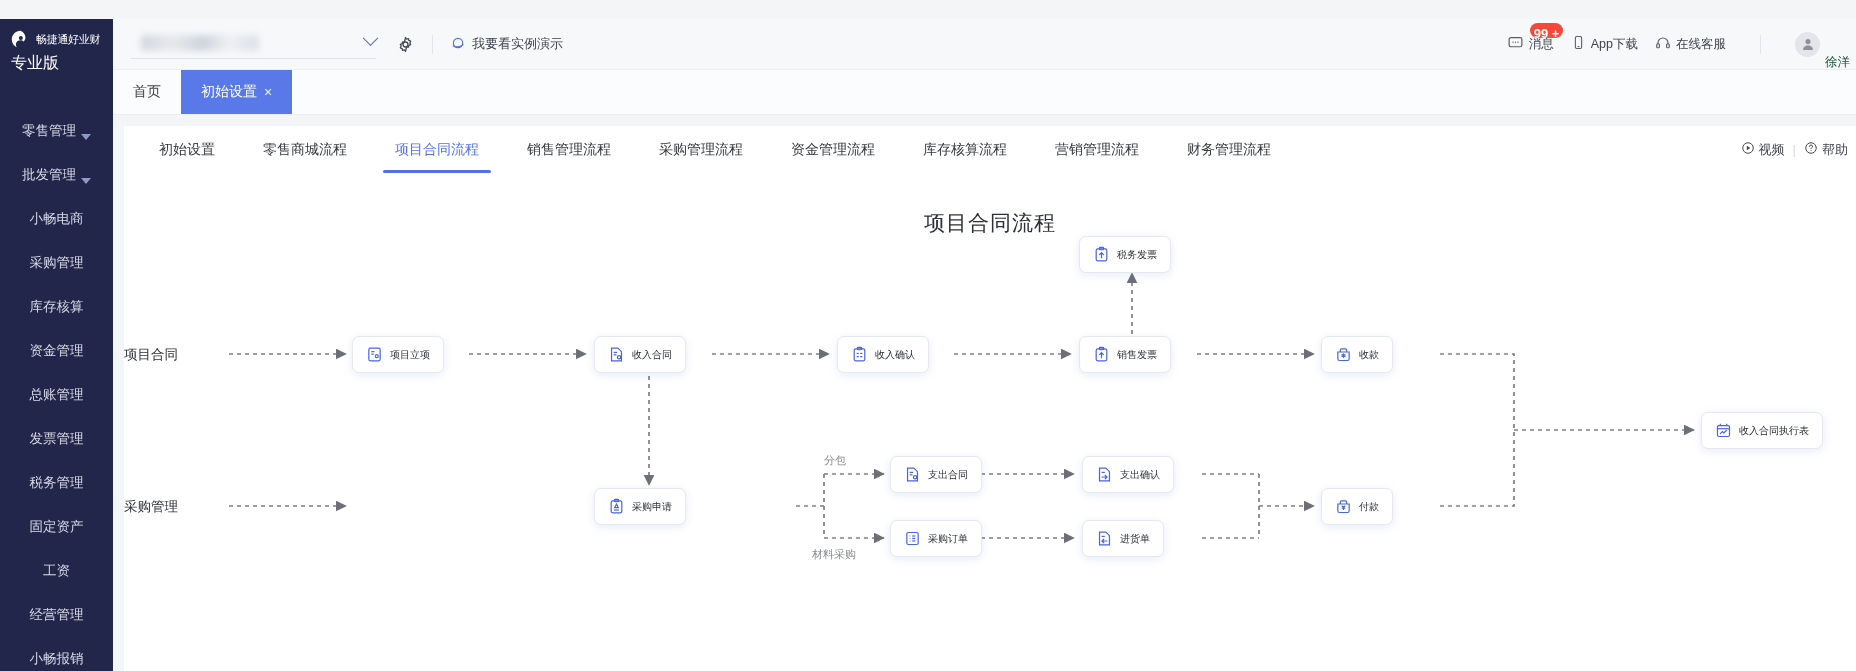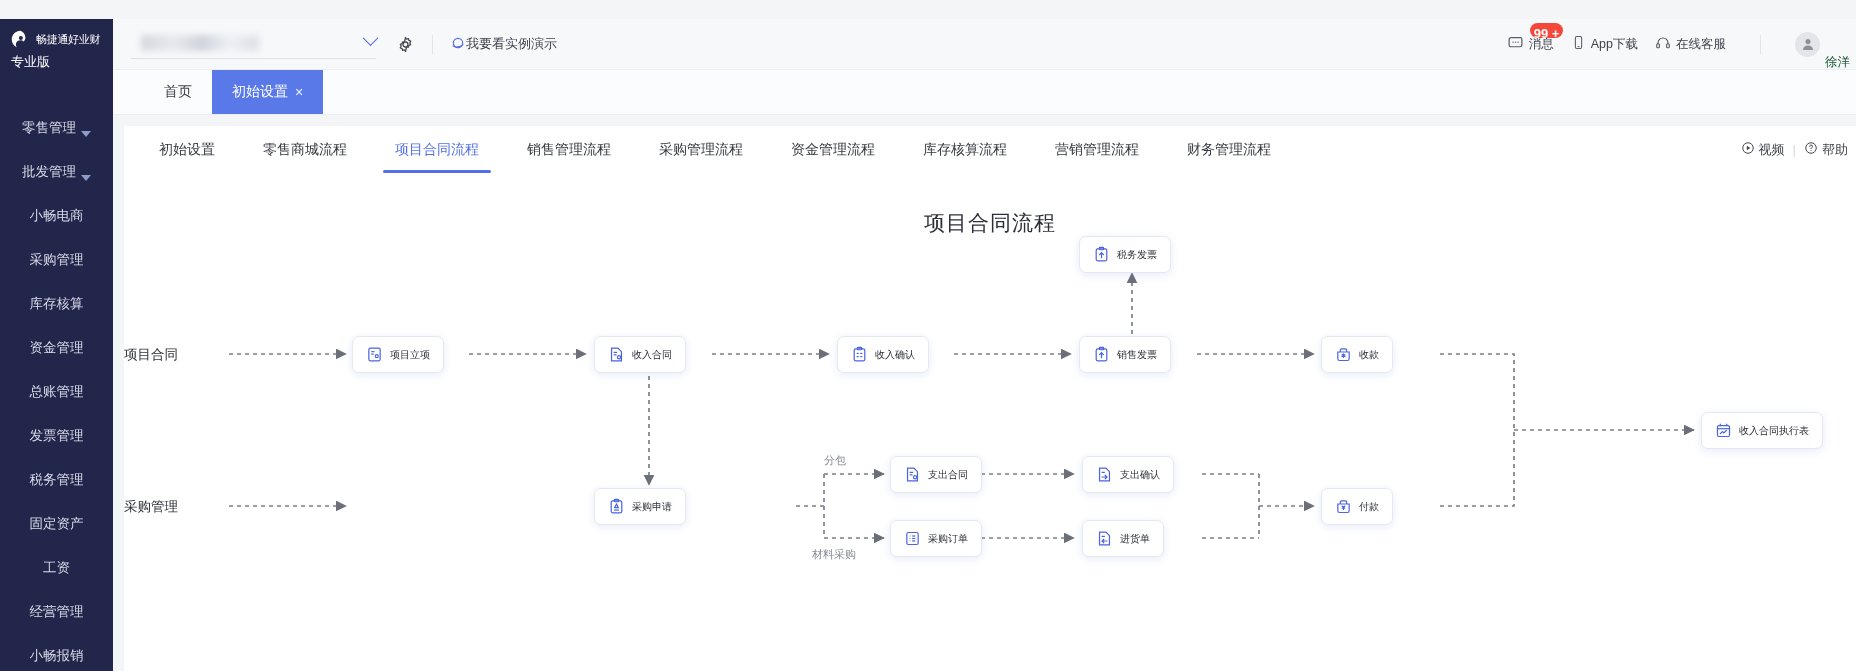--- a/index.html
+++ b/index.html
@@ -15,21 +15,21 @@
     position: absolute; left: 0; top: 19px; width: 113px; height: 652px;
     background: #21264a; z-index: 5;
   }
   .brand { padding: 10px 0 6px 10px; }
   .brand-row { display: flex; align-items: center; gap: 5px; }
   .brand-logo { width: 21px; height: 21px; flex: none; }
   .brand-name {
     color: #ffffff; font-size: 11px; letter-spacing: -0.3px;
     white-space: nowrap; overflow: hidden;
   }
-  .brand-sub { color: #ffffff; font-size: 13px; margin-top: 3px; padding-left: 1px; }
+  .brand-sub { color: #ffffff; font-size: 16px; margin-top: 3px; padding-left: 1px; }
   .nav { margin-top: 16px; }
   .nav-item {
     display: flex; align-items: flex-end; justify-content: center;
     height: 44px; color: #d8dbe8; font-size: 13.5px; cursor: pointer;
     position: relative; gap: 5px;
   }
   .caret {
     width: 0; height: 0; border-left: 5px solid transparent;
     border-right: 5px solid transparent; border-top: 6px solid #8d9bc9;
   }
@@ -50,21 +50,21 @@
     filter: blur(3px); border-radius: 2px;
   }
   .chev-down {
     margin-left: auto; width: 11px; height: 11px;
     border-right: 1.6px solid #4d6bd8; border-bottom: 1.6px solid #4d6bd8;
     transform: rotate(45deg) translate(-3px,-3px);
   }
   .gear-btn { margin-left: 20px; cursor: pointer; display: flex; }
   .hdr-divider { width: 1px; height: 19px; background: #e2e5ea; margin: 0 17px; }
   .demo-link {
-    display: flex; align-items: center; 
+    display: flex; align-items: center; gap: 6px;
     color: #3c3f4a; font-size: 13px; cursor: pointer;
   }
   .hdr-right {
     margin-left: auto; display: flex; align-items: center;
     padding-right: 6px; gap: 17px;
   }
   .hdr-btn {
     display: flex; align-items: center; gap: 5px;
     color: #40434d; font-size: 12.5px; cursor: pointer; position: relative;
   }
@@ -77,21 +77,20 @@
     width: 25px; height: 25px; border-radius: 50%; background: #e3e5ea;
     display: flex; align-items: center; justify-content: center;
   }
   .user-name { color: #14532d; font-size: 12.5px; margin-top: 36px; }
 
   
   .page-tabs {
     position: absolute; left: 113px; top: 70px; right: 0; height: 45px;
     background: #fbfcfd; display: flex; align-items: stretch;
     border-bottom: 1px solid #eceef2;
-    padding-left: 31px;
   }
   .ptab {
     display: flex; align-items: center; gap: 7px; padding: 0 20px;
     font-size: 14px; color: #3c3f4a; cursor: pointer;
   }
   .ptab.active { background: #5a79e8; color: #ffffff; }
   .ptab-close { font-size: 14px; opacity: .9; cursor: pointer; }
 
   
   .content {

